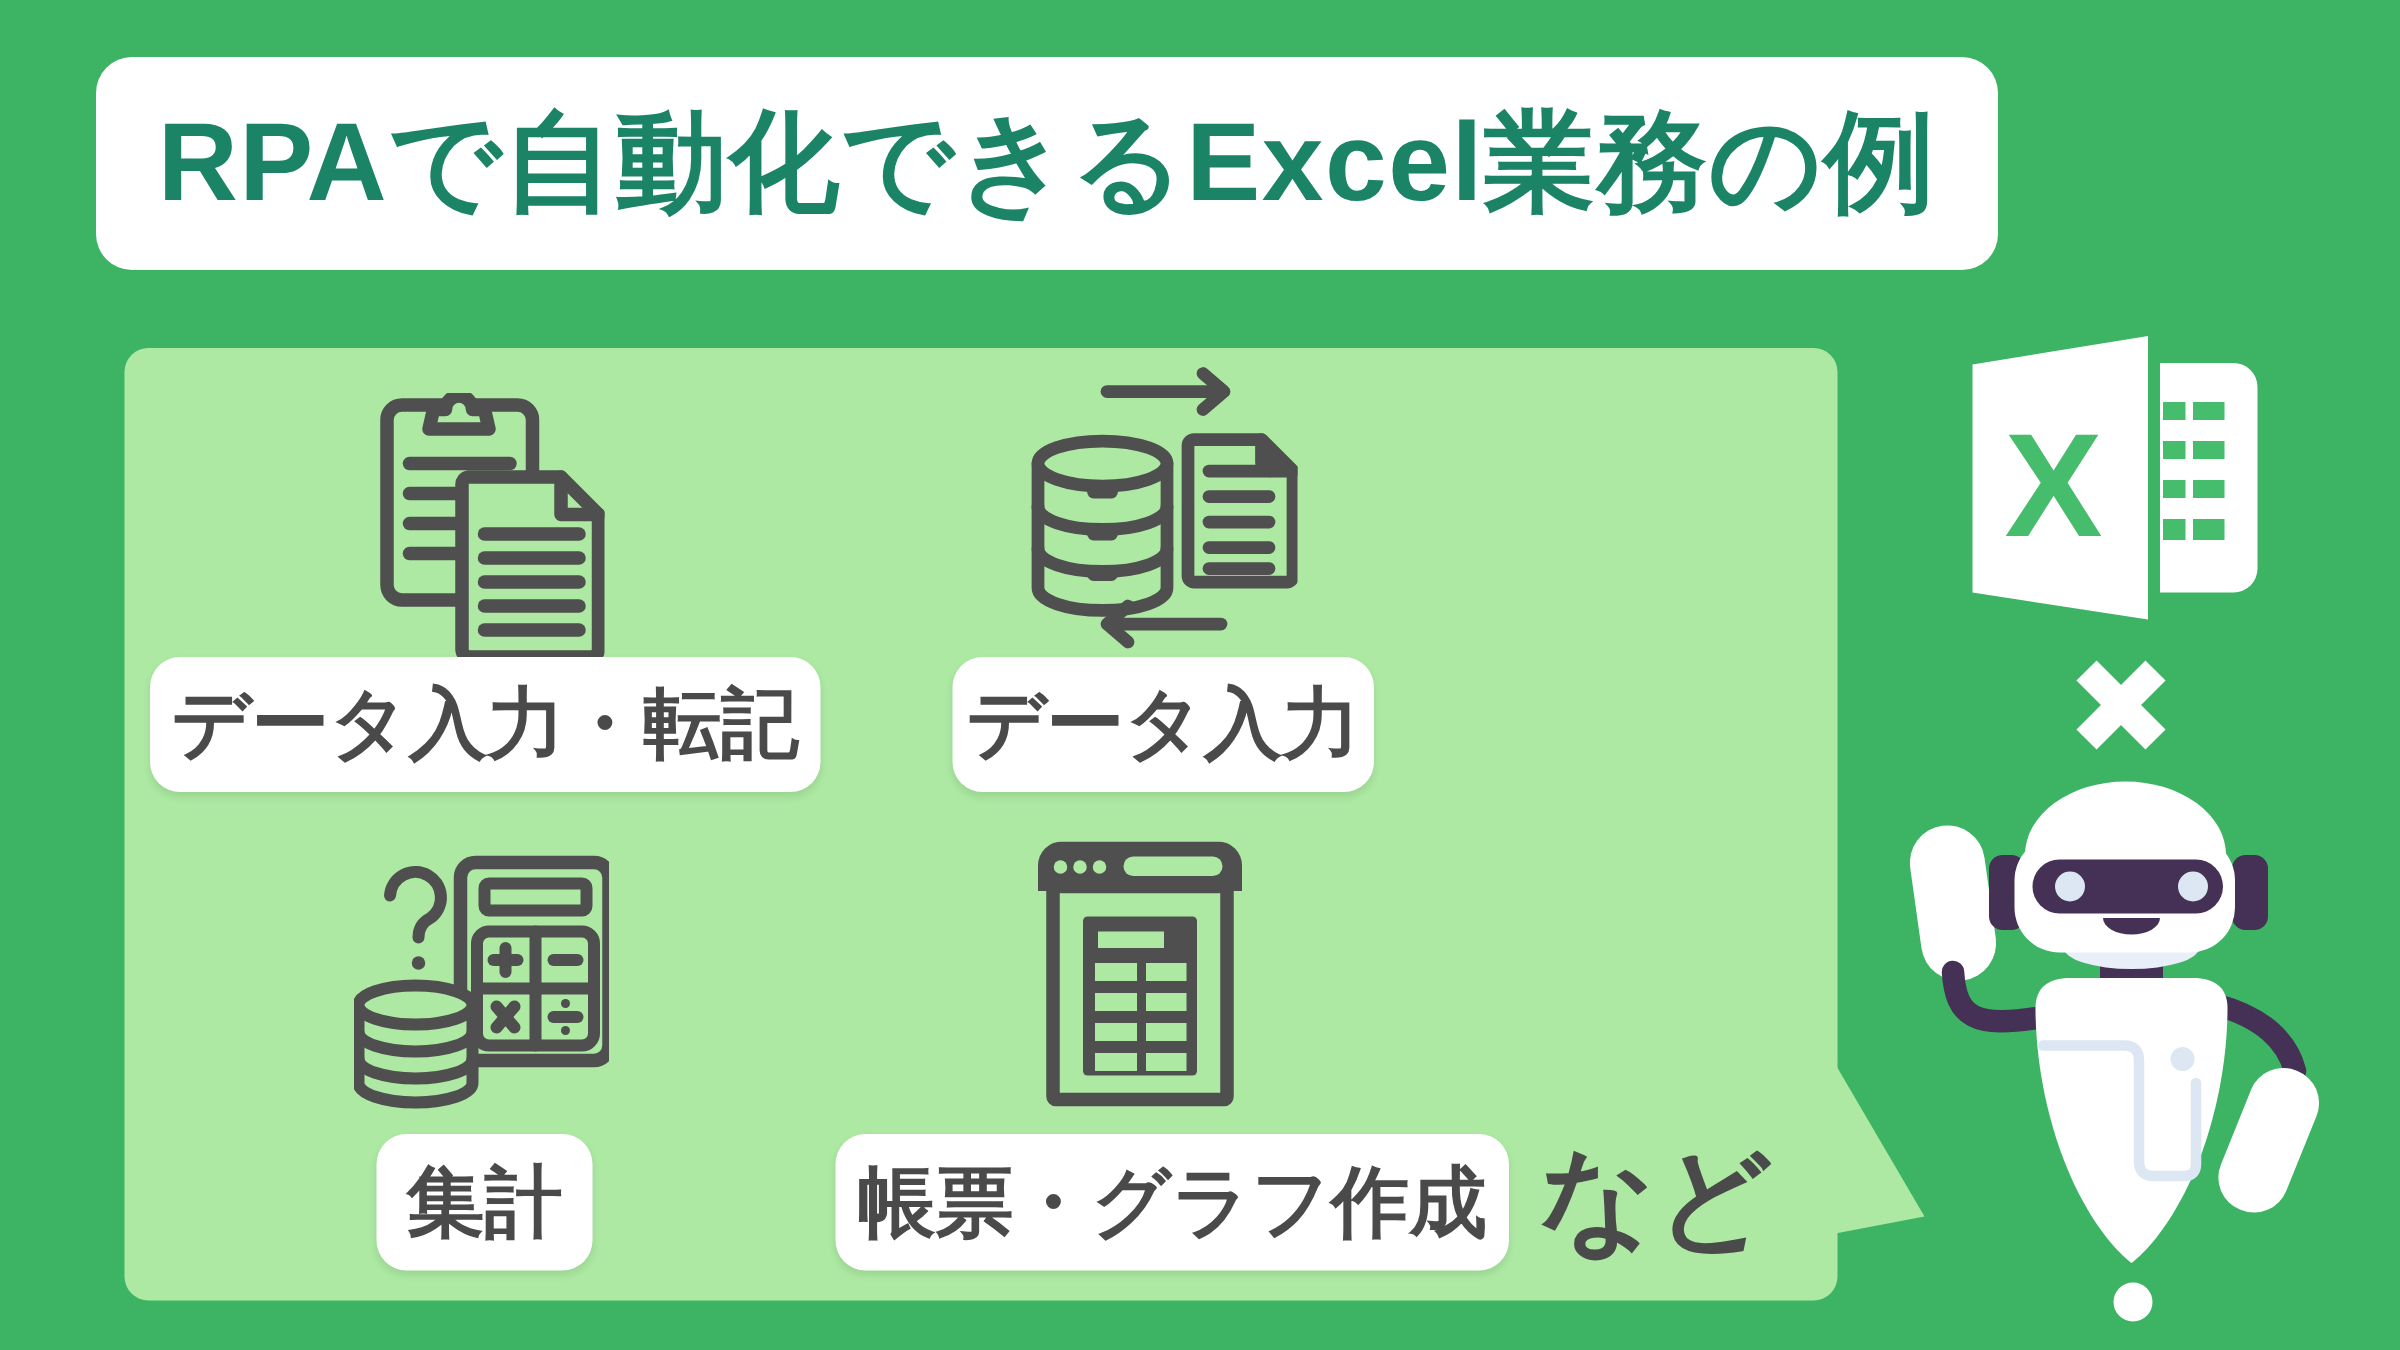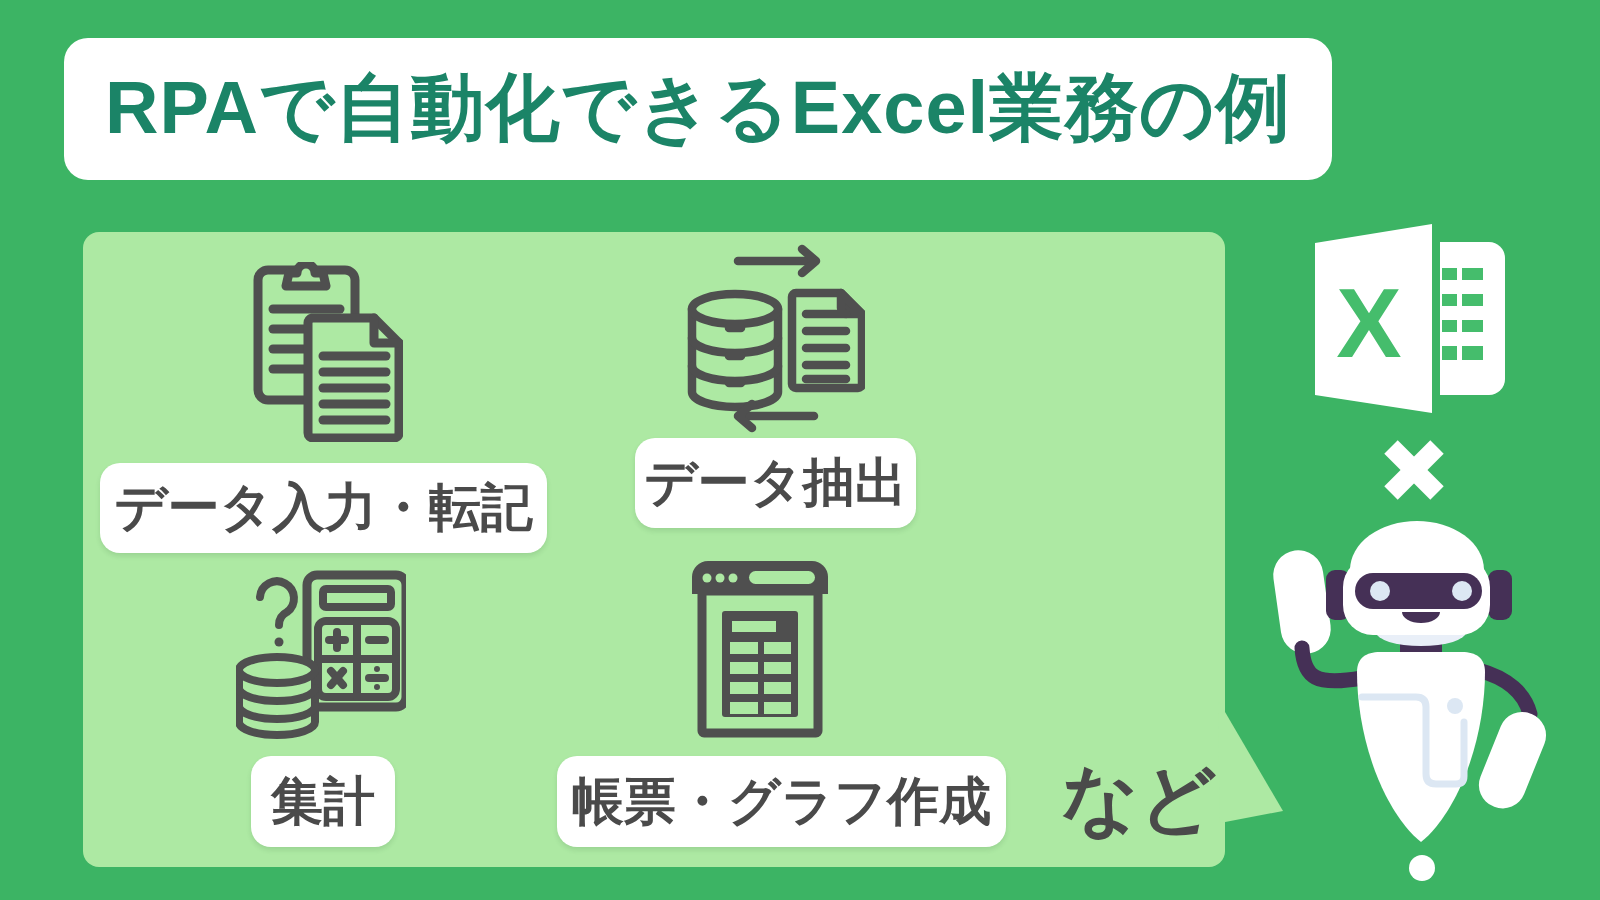--- a/index.html
+++ b/index.html
@@ -15,26 +15,26 @@
   
   .panel{position:absolute;left:83px;top:232px;width:1142px;height:635px;
          background:#ade9a3;border-radius:16px;}
   .tail{position:absolute;left:1200px;top:690px;}
 
   
   .pill{position:absolute;background:#ffffff;border-radius:20px;
         display:flex;align-items:center;justify-content:center;
         color:#4a4a4a;font-weight:bold;font-size:52px;white-space:nowrap;
         box-shadow:0 3px 5px rgba(40,90,50,.14);}
-  .pill-1{left:100px;top:438px;width:447px;height:90px;margin-top:25px;}
+  .pill-1{left:100px;top:438px;width:447px;height:90px;}
   .pill-2{left:635px;top:438px;width:281px;height:90px;}
   .pill-3{left:251px;top:756px;width:144px;height:91px;}
   .pill-4{left:557px;top:756px;width:449px;height:91px;}
 
-  .suffix{position:absolute;left:1054px;top:753px;width:170px;height:95px;
+  .suffix{position:absolute;left:1019px;top:753px;width:170px;height:95px;
           display:flex;align-items:center;justify-content:center;
           color:#4a4a4a;font-weight:bold;font-size:76px;}
 
   
   .icon{position:absolute;}
   .icon-clipboard{left:253px;top:262px;}
   .icon-extract{left:680px;top:244px;}
   .icon-aggregate{left:236px;top:566px;}
   .icon-report{left:692px;top:561px;}
 
@@ -140,21 +140,21 @@
     <rect x="38" y="121" width="28" height="12" fill="#ade9a3"></rect>
     <rect x="72" y="121" width="27" height="12" fill="#ade9a3"></rect>
     <rect x="38" y="141" width="28" height="12" fill="#ade9a3"></rect>
     <rect x="72" y="141" width="27" height="12" fill="#ade9a3"></rect>
   </svg>
 
   <div class="pill pill-1">
     <span>データ入力・転記</span>
   </div>
   <div class="pill pill-2">
-    <span>データ抽出</span>
+    <span>データ入力</span>
   </div>
   <div class="pill pill-4">
     <span>帳票・グラフ作成</span>
   </div>
   <div class="pill pill-3">
     <span>集計</span>
   </div>
   <div class="suffix">など</div>
 
   <svg class="excel-logo" width="205" height="205" viewBox="0 0 205 205">

